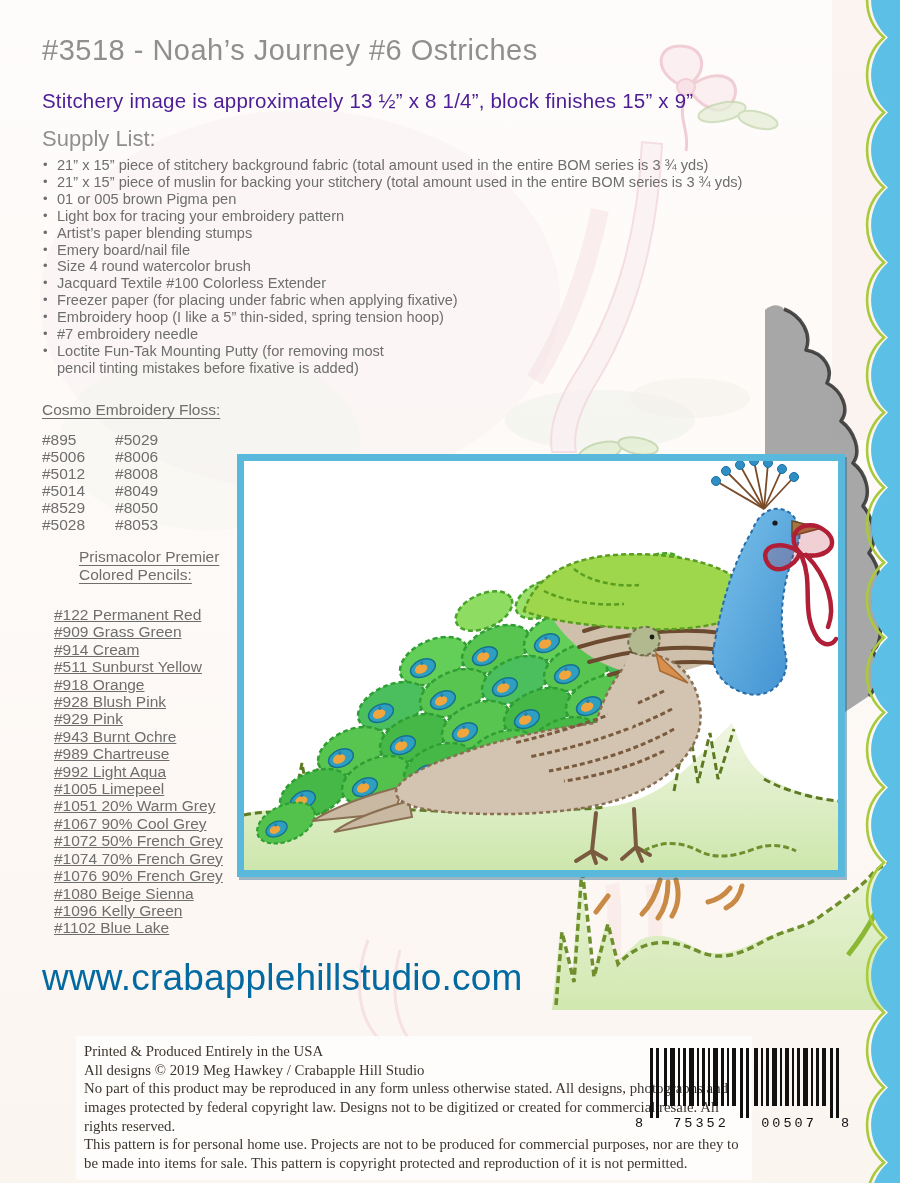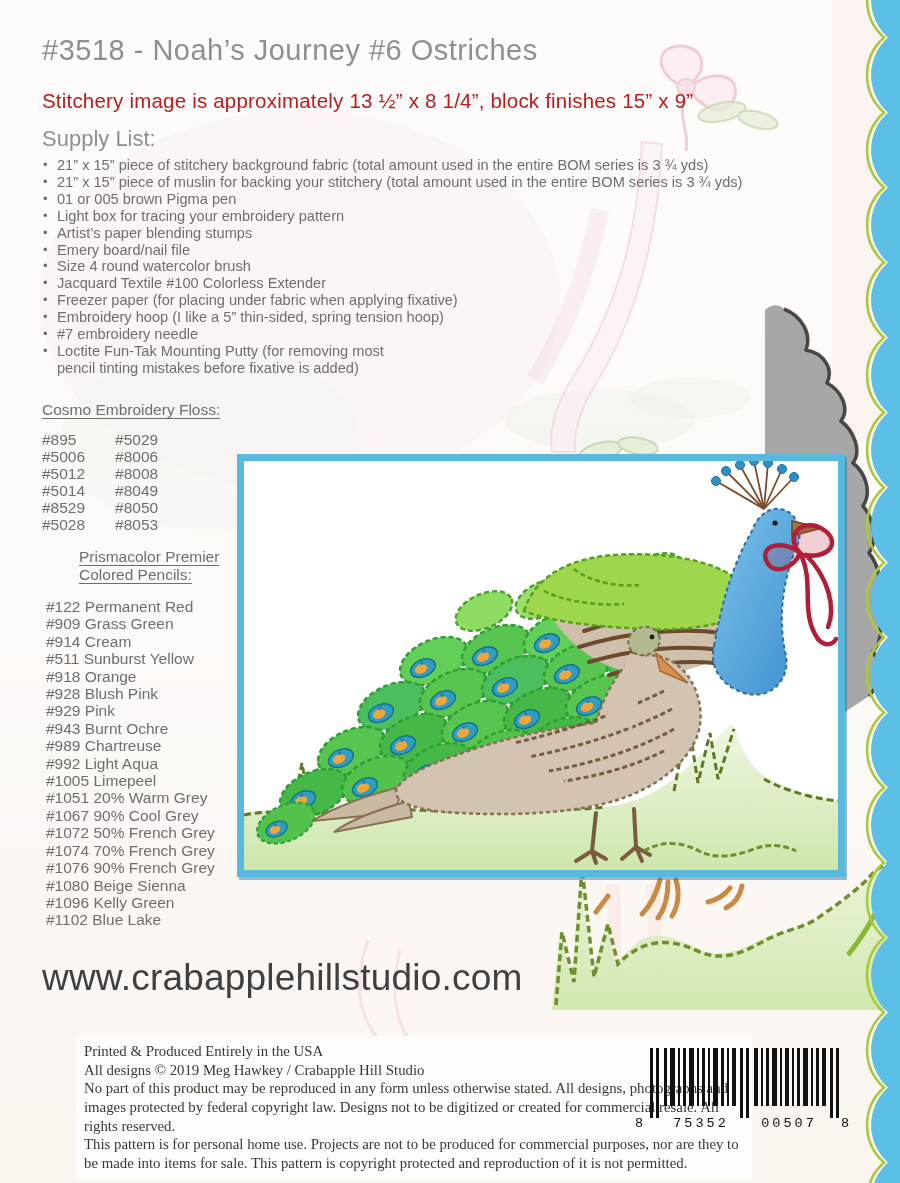--- a/index.html
+++ b/index.html
@@ -4,38 +4,38 @@
 <style>
   html,body{margin:0;padding:0;}
   body{
     width:900px;height:1183px;position:relative;overflow:hidden;
     background:linear-gradient(180deg,#fefcfb 0%,#fdf9f6 55%,#fbf5f0 100%);
     font-family:"Liberation Sans",sans-serif;color:#6d6d6d;
   }
   .abs{position:absolute;}
   
   .title{left:42px;top:34px;font-size:29px;color:#8f8f8f;letter-spacing:.5px;font-weight:400;}
-  .subtitle{left:42px;top:89px;font-size:20.5px;color:#b91c1c;letter-spacing:.2px;}
+  .subtitle{left:42px;top:89px;font-size:20.5px;color:#4c1d95;letter-spacing:.2px;}
   .supply-heading{left:42px;top:126px;font-size:22px;color:#8f8f8f;}
   .supply-list{left:42px;top:157px;width:775px;margin:0;padding:0;list-style:none;}
   .supply-list li{
     position:relative;padding-left:15px;font-size:14.6px;line-height:16.9px;
     color:#6e6e6e;white-space:pre-line;
   }
   .supply-list li::before{content:"•";position:absolute;left:1px;top:0;color:#6e6e6e;font-size:13px;}
   .floss-heading{left:42px;top:401px;font-size:15.5px;color:#6e6e6e;
     text-decoration:underline;text-underline-offset:3px;}
   .floss-cols{left:42px;top:431px;display:flex;gap:30px;}
   .floss-cols ul{margin:0;padding:0;list-style:none;}
   .floss-cols li{font-size:15.5px;line-height:17px;color:#6e6e6e;}
   .pencils-heading{left:42px;top:548px;font-size:15.5px;line-height:17.5px;color:#6e6e6e;
     text-decoration:underline;text-underline-offset:3px;margin-left:37px;}
-  .pencil-list{left:42px;top:594px;margin:4px;padding:0;list-style:none;}
+  .pencil-list{left:42px;top:594px;margin:12px;padding:0;list-style:none;text-decoration:underline;}
   .pencil-list li{font-size:15.5px;line-height:17.4px;color:#6e6e6e;}
-  .website{left:42px;top:957px;font-size:37px;color:#404040;letter-spacing:.2px;}
+  .website{left:42px;top:957px;font-size:37px;color:#0369a1;letter-spacing:.2px;}
   .legal{left:42px;top:1036px;width:660px;background:rgba(255,255,255,.78);
     padding:6px 8px 8px 8px;border-radius:3px;
     font-family:"Liberation Serif",serif;font-size:14.8px;line-height:1.26;color:#3c362f;margin-left:34px;}
   .legal p{margin:0;}
   
   .photo-frame{
     left:237px;top:454px;width:594px;height:409px;background:#ffffff;
     border:7px solid #58b9dd;box-shadow:2px 3px 0 0 rgba(40,100,140,.45);
     z-index:2;
   }

